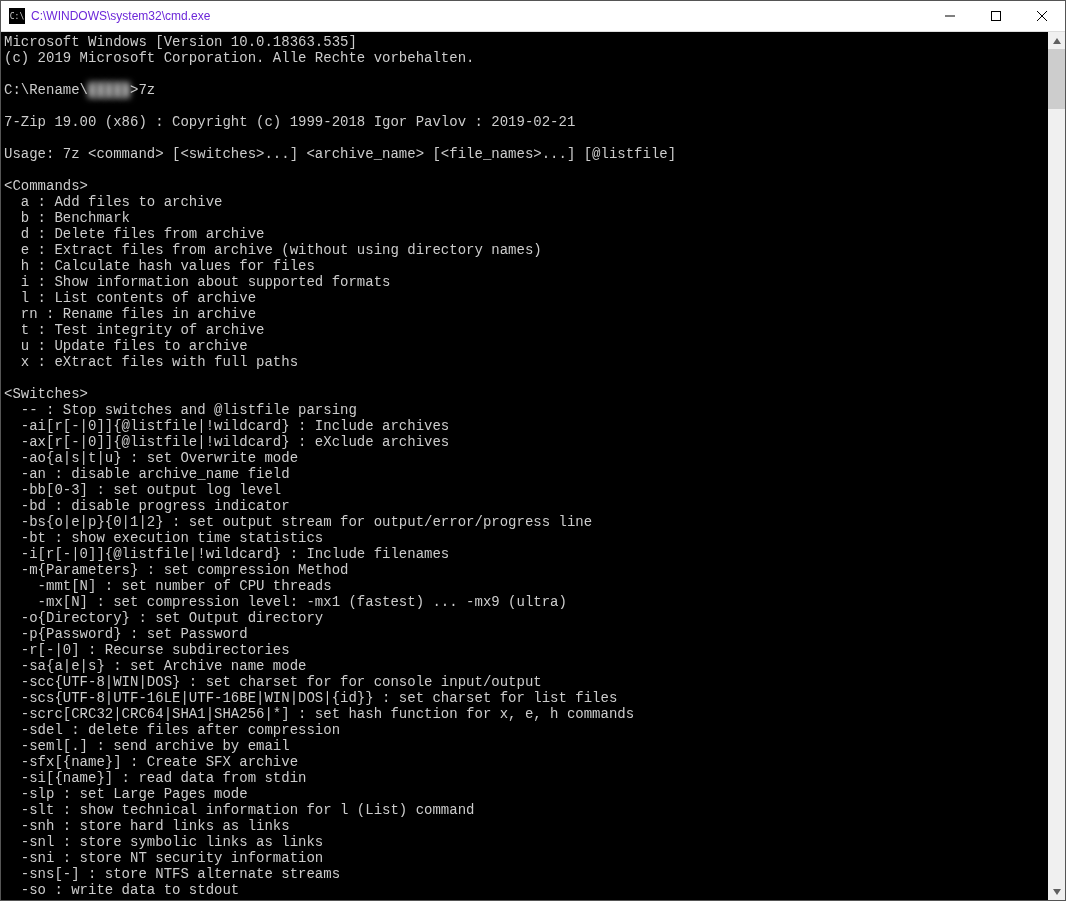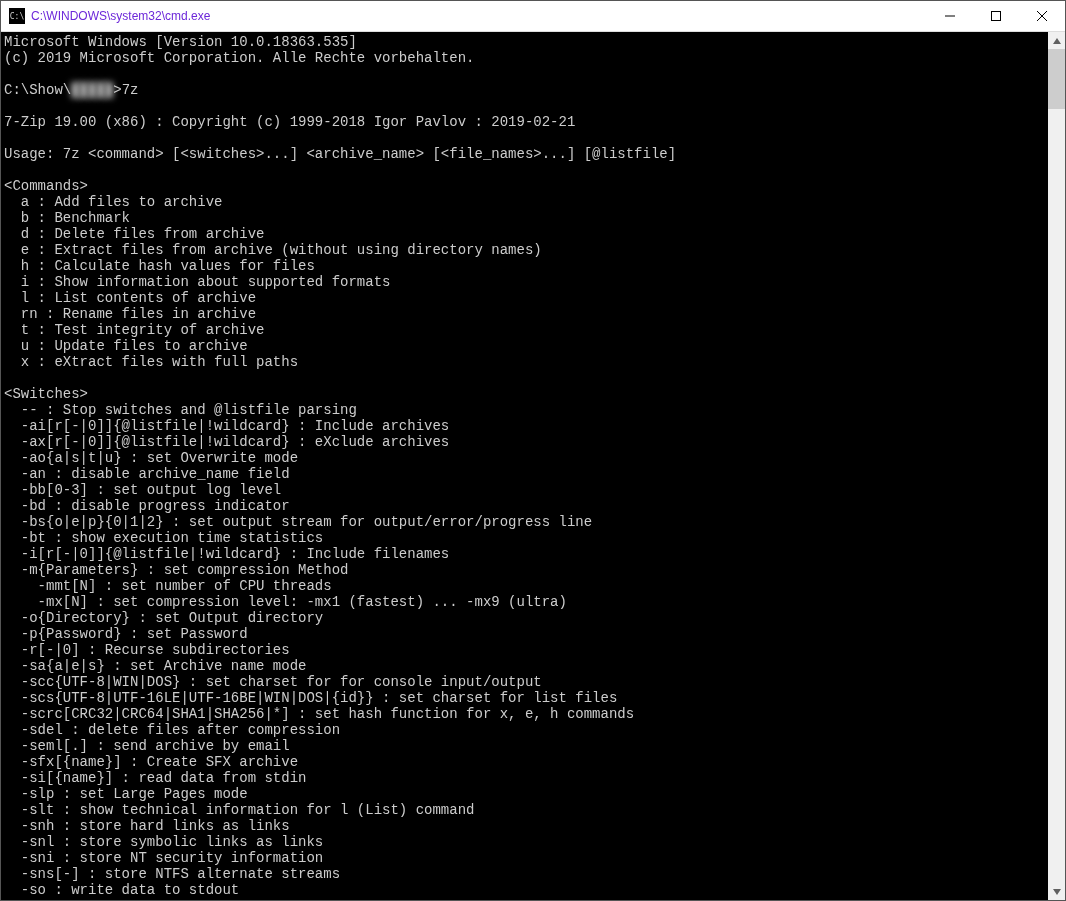--- a/index.html
+++ b/index.html
@@ -131,21 +131,21 @@
             <line x1="10" y1="0" x2="0" y2="10" stroke="#000" stroke-width="1"></line>
           </svg>
       </div>
     </div>
   </div>
 
   <div class="body-area">
     <div class="terminal" id="terminal">Microsoft Windows [Version 10.0.18363.535]
 (c) 2019 Microsoft Corporation. Alle Rechte vorbehalten.
 
-<span>C:\Show\</span><span class="blur">█████</span><span>&gt;7z</span>
+<span>C:\Rename\</span><span class="blur">█████</span><span>&gt;7z</span>
 
 7-Zip 19.00 (x86) : Copyright (c) 1999-2018 Igor Pavlov : 2019-02-21
 
 Usage: 7z &lt;command&gt; [&lt;switches&gt;...] &lt;archive_name&gt; [&lt;file_names&gt;...] [@listfile]
 
 &lt;Commands&gt;
   a : Add files to archive
   b : Benchmark
   d : Delete files from archive
   e : Extract files from archive (without using directory names)

